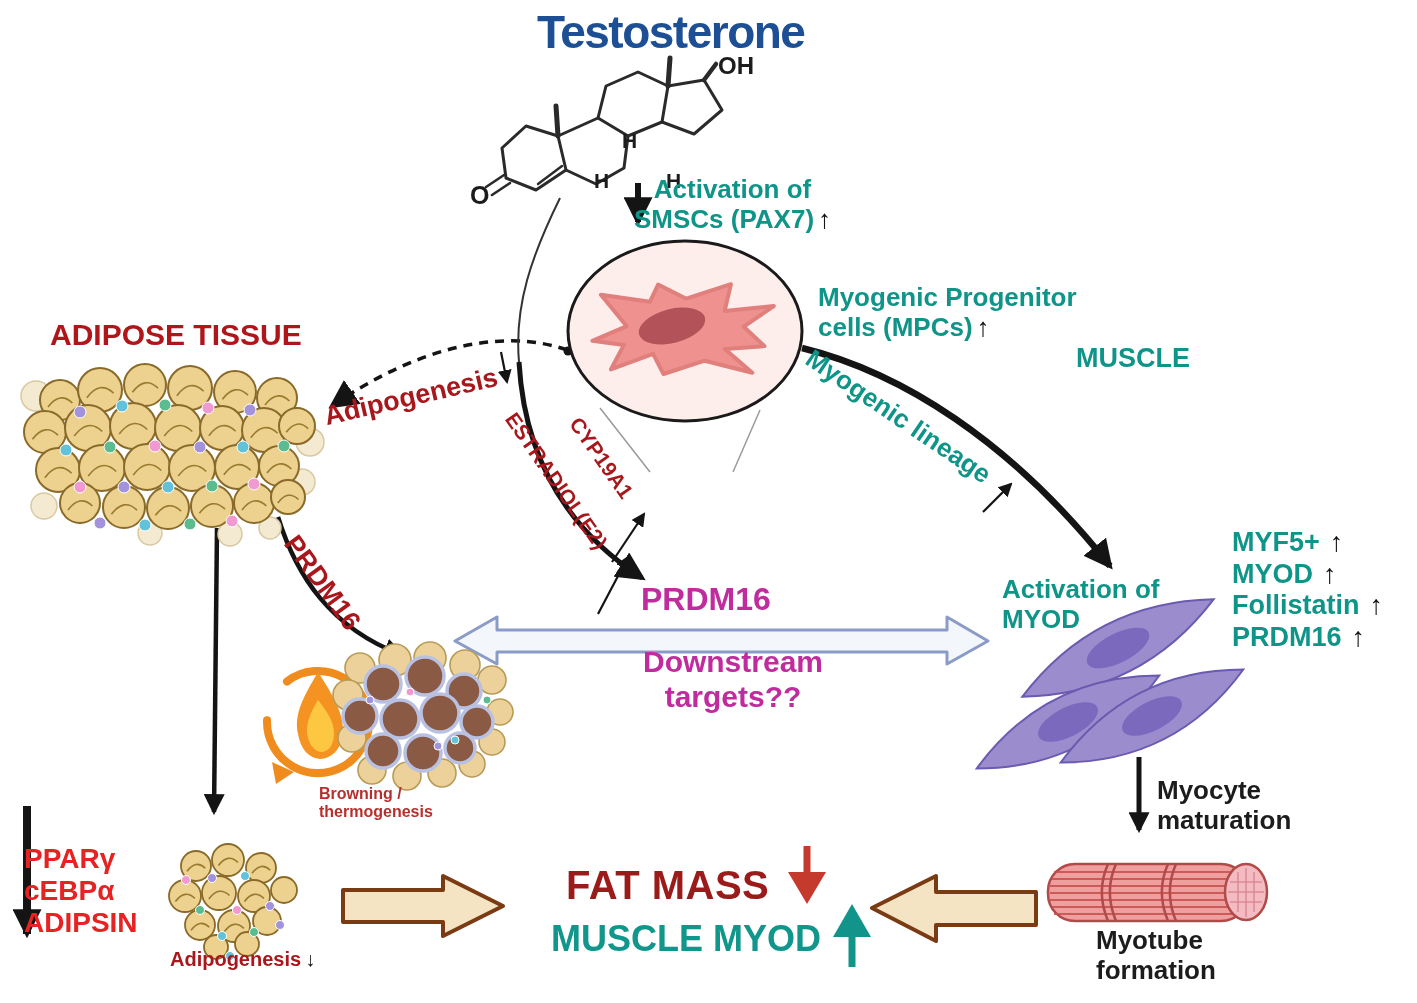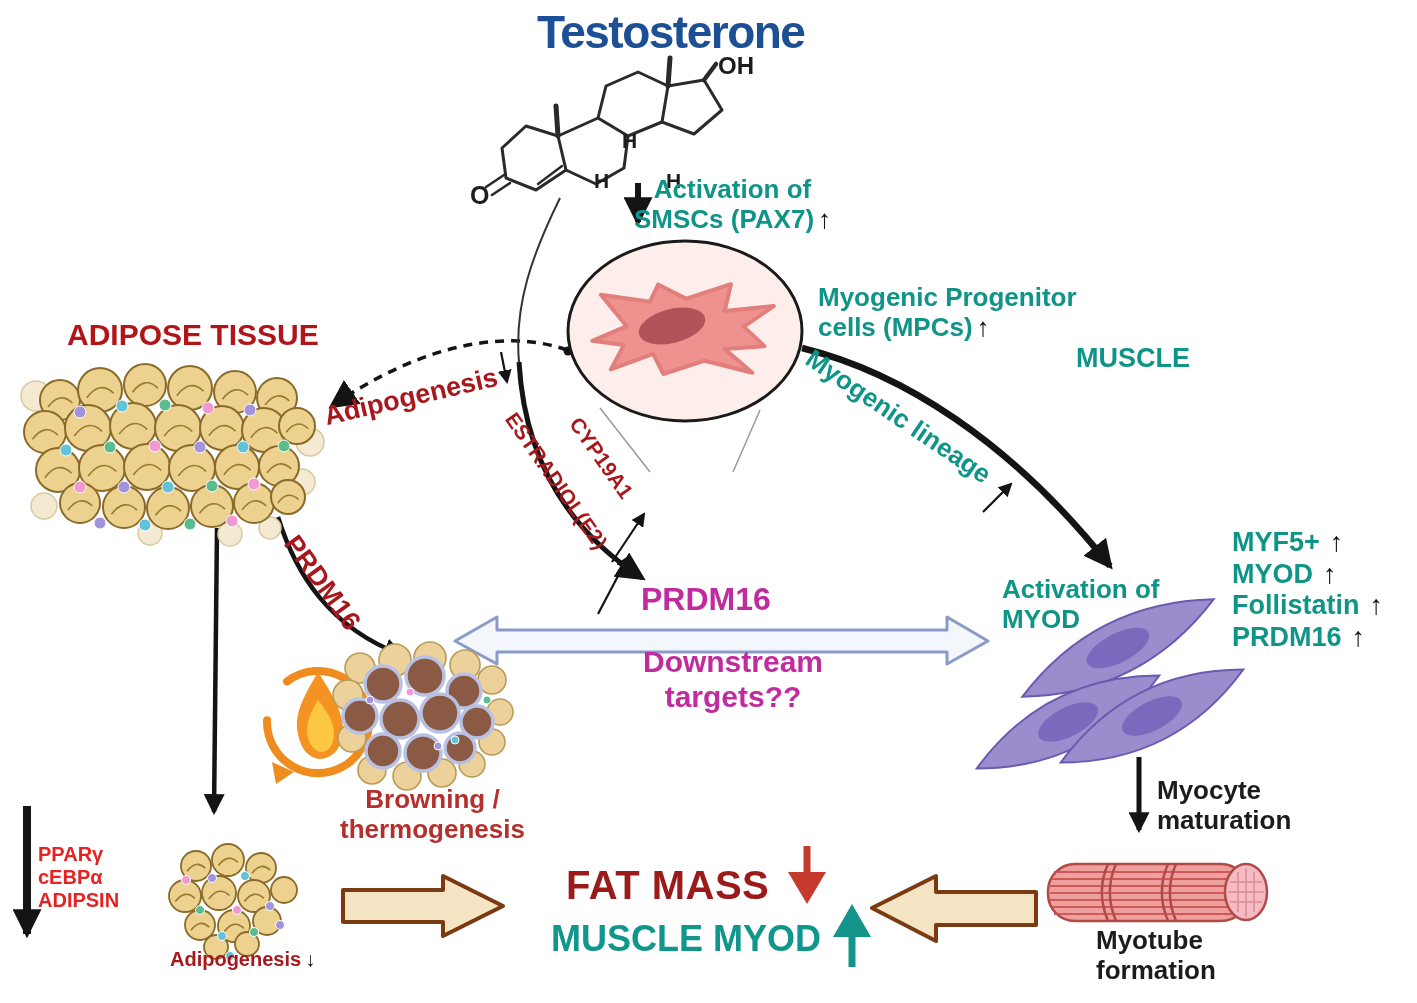--- a/index.html
+++ b/index.html
@@ -298,21 +298,21 @@
   <span>SMSCs (PAX7)</span><span class="arrow-glyph" style="margin-left:4px;">↑</span>
 </div>
 
 <div class="lbl teal" style="left:818px;top:283px;font-size:26px;">
   <span>Myogenic Progenitor</span><br>
   <span>cells (MPCs)</span><span class="arrow-glyph" style="margin-left:4px;">↑</span>
 </div>
 
 <div class="lbl teal" style="left:1076px;top:322px;font-size:27px;margin-top:21px;">MUSCLE</div>
 
-<div class="lbl dred" style="left:67px;top:318px;font-size:30px;color:#b0151a;">ADIPOSE TISSUE</div>
+<div class="lbl dred" style="left:50px;top:318px;font-size:30px;color:#b0151a;">ADIPOSE TISSUE</div>
 
 <div class="lbl dred rot" style="left:411px;top:397px;font-size:27px;transform:translate(-50%,-50%) rotate(-13deg);">Adipogenesis</div>
 
 <div class="lbl dred rot" style="left:556px;top:481px;font-size:21px;transform:translate(-50%,-50%) rotate(55deg);">ESTRADIOL(E2)</div>
 <div class="lbl dred rot" style="left:601px;top:458px;font-size:21px;transform:translate(-50%,-50%) rotate(55deg);">CYP19A1</div>
 
 <div class="lbl teal rot" style="left:898px;top:417px;font-size:26px;transform:translate(-50%,-50%) rotate(34deg);">Myogenic lineage</div>
 
 <div class="lbl dred rot" style="left:322px;top:583px;font-size:27px;transform:translate(-50%,-50%) rotate(54deg);">PRDM16</div>
 
@@ -340,26 +340,26 @@
   <div class="row">
         <span>Follistatin</span>
         <span class="arrow-glyph" style="margin-left:10px;">↑</span>
       </div>
   <div class="row">
         <span>PRDM16</span>
         <span class="arrow-glyph" style="margin-left:10px;">↑</span>
       </div>
 </div>
 
-<div class="lbl" style="left:340px;top:785px;font-size:26px;color:#b5302c;text-align:center;">
+<div class="lbl" style="left:319px;top:785px;font-size:16px;color:#b5302c;">
   <span>Browning /</span><br>
   <span>thermogenesis</span>
 </div>
 
-<div class="lbl bred" style="left:38px;top:843px;font-size:20px;line-height:1.15;">
+<div class="lbl bred" style="left:24px;top:843px;font-size:28px;line-height:1.15;">
   <div>PPARγ</div>
   <div>cEBPα</div>
   <div>ADIPSIN</div>
 </div>
 
 <div class="lbl dred" style="left:170px;top:948px;font-size:20px;">
   <span>Adipogenesis</span><span class="arrow-glyph" style="margin-left:4px;">↓</span>
 </div>
 
 <div class="lbl" style="left:566px;top:862px;font-size:40px;color:#9b1a1a;letter-spacing:0.5px;">FAT MASS</div>

